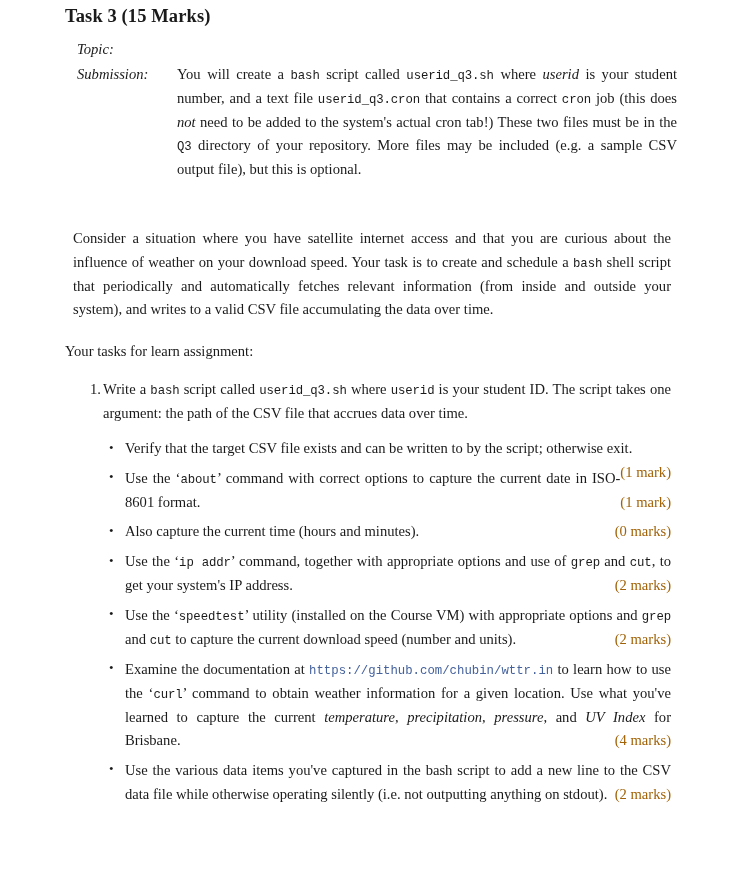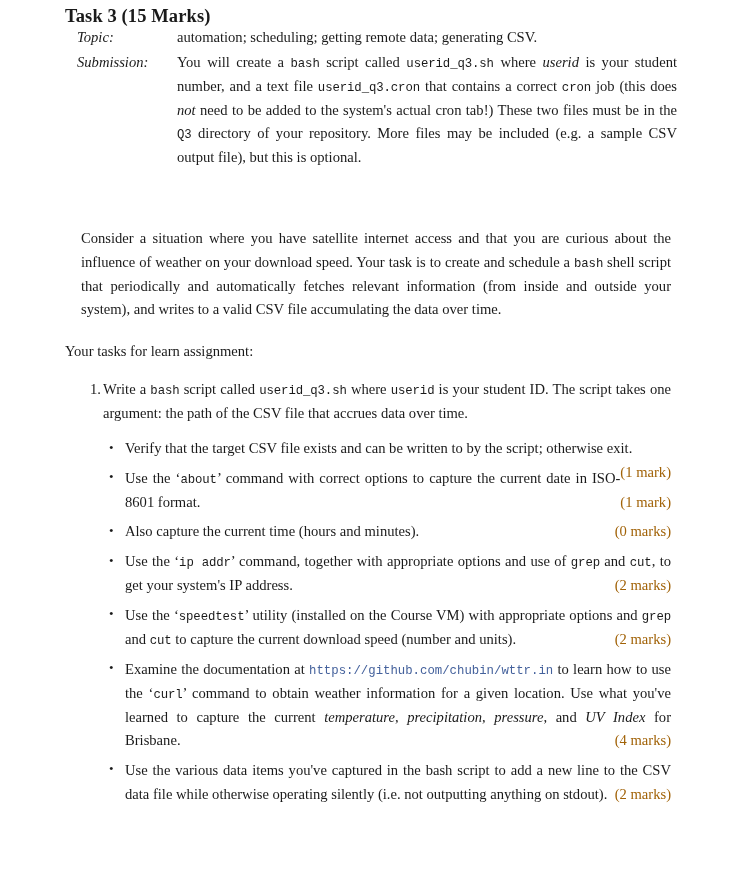--- a/index.html
+++ b/index.html
@@ -29,21 +29,21 @@
     margin: 0;
     padding: 0;
     position: absolute;
     left: 65px;
     top: 2px;
     letter-spacing: 0.1px;
   }
   .meta-block {
     position: absolute;
     left: 77px;
-    top: 26px;
+    top: 38px;
     width: 600px;
   }
   .meta-row {
     display: flex;
     align-items: flex-start;
     margin-bottom: 1px;
   }
   .meta-label {
     flex: 0 0 96px;
     font-style: italic;
@@ -54,21 +54,21 @@
     text-align: justify;
     text-justify: inter-word;
   }
   .body-col {
     position: absolute;
     left: 65px;
     top: 227px;
     width: 606px;
   }
   p.para {
-    margin: 0 0 18px 16px;
+    margin: 0 0 18px 8px;
     text-align: justify;
     text-justify: inter-word;
     hyphens: manual;
   }
   p.lead-in {
     margin: 0 0 14px 0;
     text-align: left;
   }
   ol.tasks {
     margin: 0;
@@ -139,21 +139,20 @@
 <body>
 
 <div class="page">
 
   <h1 class="task-title">Task 3 (15 Marks)</h1>
 
   <div class="meta-block">
 
     <div class="meta-row">
       <div class="meta-label">Topic:</div>
-      <div class="meta-value">automation; scheduling; getting remote data; generating CSV.</div>
     </div>
 
     <div class="meta-row">
       <div class="meta-label">Submission:</div>
       <div class="meta-value"><span>You will create a </span><span class="mono">bash</span><span> script called </span><span class="mono">userid_q3.sh</span><span> where </span><span class="ital">userid</span><span> is your student number, and a text file </span><span class="mono">userid_q3.cron</span><span> that contains a correct </span><span class="mono">cron</span><span> job (this does </span><span class="ital">not</span><span> need to be added to the system's actual cron tab!) These two files must be in the </span><span class="mono">Q3</span><span> directory of your repository. More files may be included (e.g. a sample CSV output file), but this is optional.</span></div>
     </div>
 
   </div>
 
   <div class="body-col">

